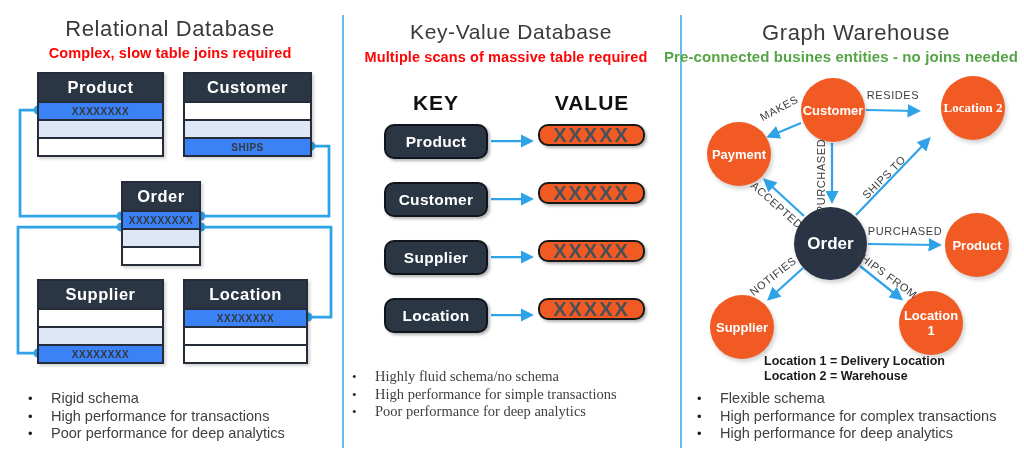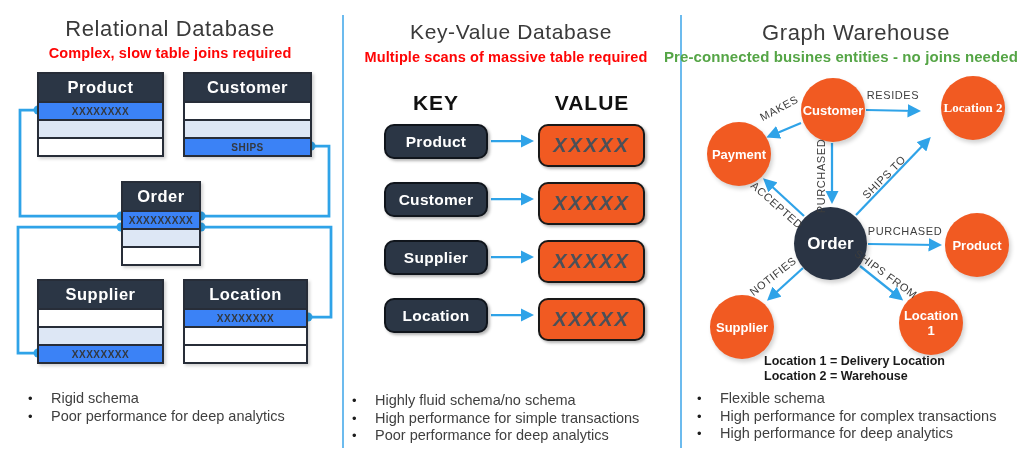--- a/index.html
+++ b/index.html
@@ -30,24 +30,24 @@
   .row-blue{background:#dde7f5;}
   .row-white{background:#ffffff;}
 
   
   .col-header{position:absolute;transform:translateX(-50%);font-size:21px;font-weight:bold;
               color:#111;letter-spacing:1px;}
   .kbox{position:absolute;box-sizing:border-box;width:104px;height:35px;background:#2b3645;
         border:2px solid #10151c;border-radius:10px;color:#fff;font-weight:bold;font-size:15.5px;
         display:flex;align-items:center;justify-content:center;letter-spacing:.3px;
         box-shadow:2px 2px 3px rgba(0,0,0,.3);}
-  .vbox{position:absolute;box-sizing:border-box;width:107px;height:43px;background:#f15a22;
+  .vbox{position:absolute;box-sizing:border-box;width:107px;height:22px;background:#f15a22;
         border:2px solid #191919;border-radius:10px;color:#4a5058;font-weight:bold;font-size:20px;
         display:flex;align-items:center;justify-content:center;letter-spacing:2px;
-        box-shadow:2px 2px 3px rgba(0,0,0,.3);font-style:italic;}
+        box-shadow:2px 2px 3px rgba(0,0,0,.3);}
 
   
   .node{position:absolute;border-radius:50%;display:flex;align-items:center;justify-content:center;
         color:#fff;font-weight:bold;text-align:center;box-shadow:2px 3px 4px rgba(0,0,0,.18);}
   .node-orange{background:#f15a22;width:64px;height:64px;font-size:13px;}
   .node-dark{background:#2a3444;width:73px;height:73px;font-size:17px;}
   .edge-label{position:absolute;font-size:11px;color:#3d3d3d;white-space:nowrap;letter-spacing:.6px;}
   .gnote{position:absolute;font-weight:bold;font-size:12.5px;color:#1a1a1a;line-height:15px;}
 </style>
 </head>
@@ -140,20 +140,23 @@
       <div class="rt-row row-orange">XXXXXXXX</div>
       <div class="rt-row row-white"></div>
       <div class="rt-row row-white"></div>
     </div>
 
     <div class="bullets" style="left:28px;top:390px;">
       <div class="bi">
           <span>Rigid schema</span>
         </div>
       <div class="bi">
+          <span>High performance for transactions</span>
+        </div>
+      <div class="bi">
           <span>Poor performance for deep analytics</span>
         </div>
     </div>
   </section>
 
   <section>
     <div class="title" style="left:511px;top:20px;font-size:21px;">Key-Value Database</div>
     <div class="subtitle red" style="left:506px;top:49px;">Multiple scans of massive table required</div>
 
     <div class="col-header" style="left:436px;top:91px;">KEY</div>
@@ -164,21 +167,21 @@
 
     <div class="kbox" style="left:384px;top:182px;">Customer</div>
     <div class="vbox" style="left:538px;top:182px;">XXXXX</div>
 
     <div class="kbox" style="left:384px;top:240px;">Supplier</div>
     <div class="vbox" style="left:538px;top:240px;">XXXXX</div>
 
     <div class="kbox" style="left:384px;top:298px;">Location</div>
     <div class="vbox" style="left:538px;top:298px;">XXXXX</div>
 
-    <div class="bullets" style="left:352px;top:392px;">
+    <div class="bullets" style="left:352px;top:368px;font-family:Liberation Serif, serif;">
       <div class="bi">
           <span>Highly fluid schema/no schema</span>
         </div>
       <div class="bi">
           <span>High performance for simple transactions</span>
         </div>
       <div class="bi">
           <span>Poor performance for deep analytics</span>
         </div>
     </div>

